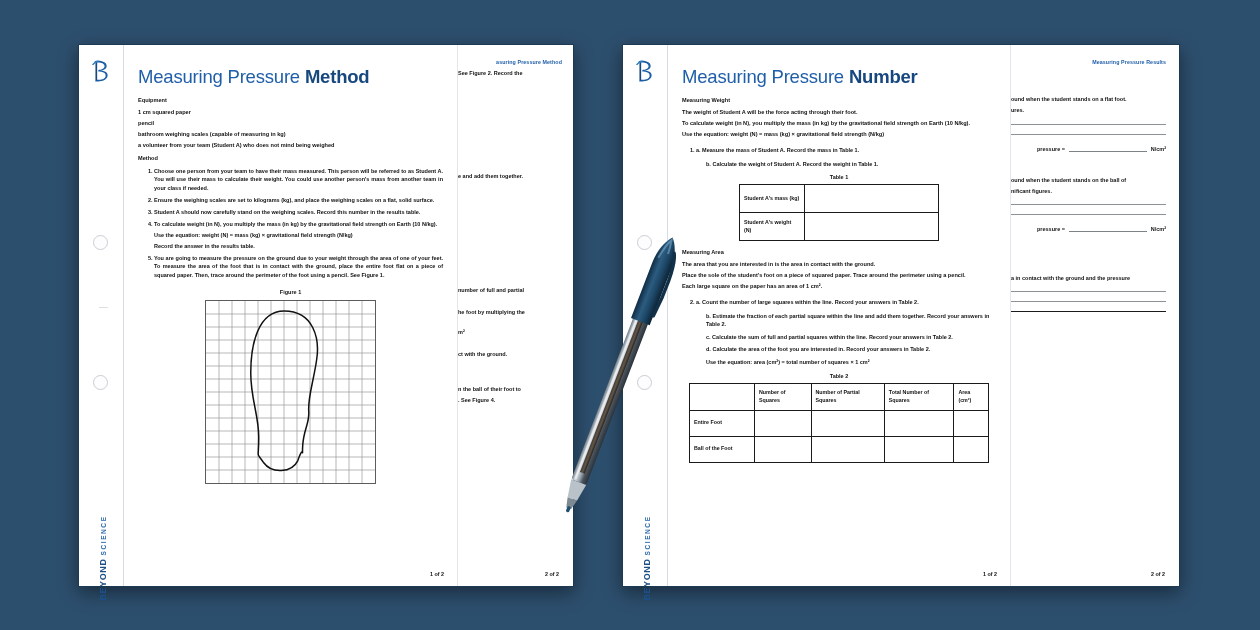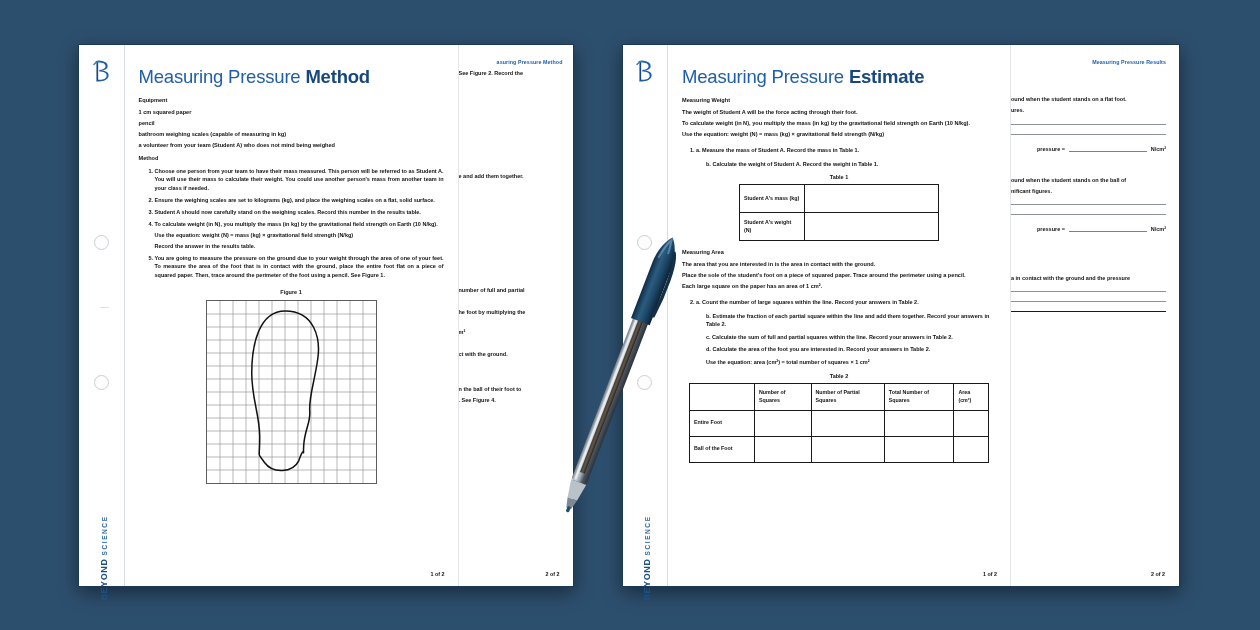--- a/index.html
+++ b/index.html
@@ -12,21 +12,21 @@
   .stage{position:relative;width:1260px;height:630px;}
 
   
   .doc{
     position:absolute;
     display:flex;
     background:#ffffff;
     box-shadow:0 6px 18px rgba(0,0,0,.45);
     border:1px solid #1d3a55;
   }
-  .doc-1{left:78px;top:44px;width:494px;height:541px;justify-content:center;}
+  .doc-1{left:78px;top:44px;width:494px;height:541px;}
   .doc-2{left:622px;top:44px;width:556px;height:541px;}
 
   
   .spine{
     position:relative;
     width:44px;
     flex:0 0 44px;
     background:#ffffff;
     border-right:1px solid #d8dde2;
   }
@@ -251,21 +251,21 @@
       <span class="hole hole-2"></span>
       <span class="spine-brand">
         <span class="brand-strong">BEYOND</span>
         <span class="brand-light">SCIENCE</span>
       </span>
     </div>
 
     <div class="page p2-main">
       <div class="page-inner">
         <h1 class="doc-title">
-          <span>Measuring Pressure </span><b>Estimate</b>
+          <span>Measuring Pressure </span><b>Number</b>
         </h1>
 
         <div class="sec">Measuring Weight</div>
         <p class="ln">The weight of Student A will be the force acting through their foot.</p>
         <p class="ln">To calculate weight (in N), you multiply the mass (in kg) by the gravitational field strength on Earth (10 N/kg).</p>
         <p class="ln">Use the equation: weight (N) = mass (kg) × gravitational field strength (N/kg)</p>
 
         <ol class="qs">
           <li>
             <span>a. Measure the mass of Student A. Record the mass in Table 1.</span>

